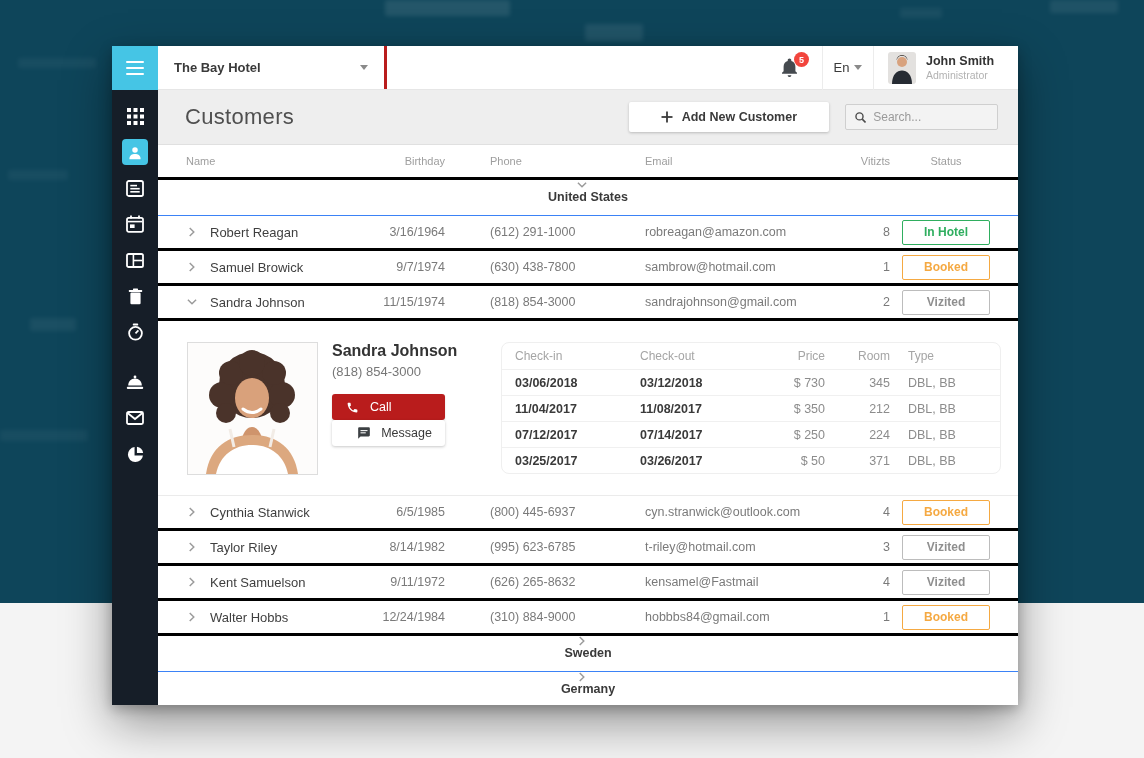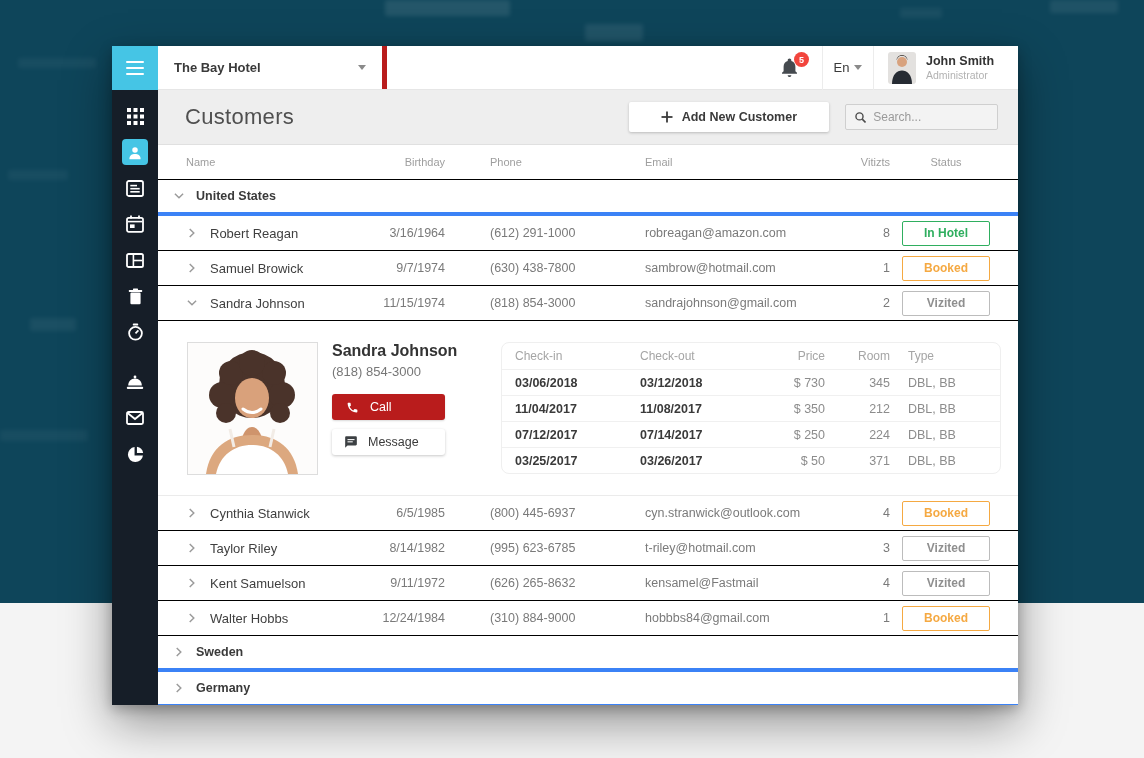--- a/index.html
+++ b/index.html
@@ -28,21 +28,21 @@
   .nav-item svg { display:block; }
   .gap-before { margin-top:14px; }
   .active-chip { width:26px; height:26px; background:#45c5e5; border-radius:4px; display:flex; align-items:center; justify-content:center; }
 
   
   .main { flex:1; display:flex; flex-direction:column; min-width:0; }
 
   
   .topbar { height:44px; background:#fff; display:flex; align-items:center; flex:none; border-bottom:1px solid #e6e6e6; }
   .hotel { width:229px; height:100%; padding:0 16px; display:flex; align-items:center; justify-content:space-between;
-           border-right:5px solid #b91c1c; font-size:13px; font-weight:bold; color:#3a3a3a; cursor:pointer; }
+           border-right:3px solid #b91c1c; font-size:13px; font-weight:bold; color:#3a3a3a; cursor:pointer; }
   .caret { width:0; height:0; border-left:4px solid transparent; border-right:4px solid transparent; border-top:5px solid #8a8a8a; }
   .tb-spacer { flex:1; }
   .bell-btn { position:relative; padding:0 24px; display:flex; align-items:center; cursor:pointer; height:100%; }
   .bell-badge { position:absolute; top:6px; right:13px; width:15px; height:15px; border-radius:50%;
                 background:#f2453d; color:#fff; font-size:9px; font-weight:bold; display:flex; align-items:center; justify-content:center; }
   .vdiv { width:1px; height:44px; background:#ececec; flex:none; }
   .lang { width:50px; height:100%; display:flex; align-items:center; justify-content:center; gap:5px;
           font-size:13px; color:#3a3a3a; cursor:pointer; }
   .user { display:flex; align-items:center; gap:10px; padding:0 14px; width:144px; height:100%; cursor:pointer; }
   .avatar { width:28px; height:32px; border-radius:3px; overflow:hidden; flex:none; }
@@ -57,51 +57,51 @@
              box-shadow:0 1px 3px rgba(0,0,0,.22); display:flex; align-items:center; gap:9px; padding:0 32px;
              font-size:12.5px; font-weight:bold; color:#3a3a3a; cursor:pointer; font-family:inherit; }
   .search { margin-left:16px; width:153px; height:26px; background:#f3f3f3; border:1px solid #cfcfcf; border-radius:2px;
             display:flex; align-items:center; padding:0 9px; gap:7px; }
   .search input { border:none; background:transparent; outline:none; font-size:12px; color:#555; width:100%; font-family:inherit; }
   .search input::placeholder { color:#9a9a9a; }
 
   
   .content { flex:1; background:#fff; overflow:hidden; }
   .row, .thead { display:grid; grid-template-columns:181px 90px 45px 155px 195px 50px 112px;
-                 align-items:center; height:35px; padding:0 16px; border-bottom:1px solid #000000; }
+                 align-items:center; height:35px; padding:0 16px; border-bottom:3px solid #000000; }
   .thead { color:#9e9e9e; font-size:11px; }
   .thead .h-name { padding-left:12px; }
   .t-right { text-align:right; }
   .t-center { text-align:center; }
   .c-name { display:flex; align-items:center; font-size:13px; color:#3f3f3f; }
   .chev { flex:none; }
   .chev.down { transform:rotate(90deg); }
   .row .chev { margin-left:13px; margin-right:13px; }
-  .grow { height:36px; display:flex; align-items:center; padding:0 16px; border-bottom:4px solid #3b82f6;
-          font-weight:bold; font-size:12.5px; color:#3a3a3a; cursor:pointer; }
+  .grow { height:36px; display:flex; align-items:center; padding:0 16px; border-bottom:1px solid #3b82f6;
+          font-weight:bold; font-size:12.5px; color:#3a3a3a; cursor:pointer;flex-direction:column; }
   .grow .chev { margin-right:12px; }
   .cell { font-size:12.5px; color:#7a7a7a; }
   .row { cursor:pointer; }
   .badge { display:inline-block; width:88px; height:25px; line-height:23px; border-radius:2px; text-align:center;
            font-size:12px; font-weight:bold; border:1px solid; background:#fff; }
   .b-green  { color:#2fae5f; border-color:#2fae5f; }
   .b-orange { color:#f5a942; border-color:#f5a942; }
   .b-gray   { color:#8f8f8f; border-color:#bcbcbc; }
 
   
   .detail { height:175px; border-bottom:1px solid #ebebeb; display:flex; align-items:flex-start;
             padding:21px 16px 0 29px; }
   .photo { width:131px; height:133px; border:1px solid #ddd; background:#fdfdfd; flex:none; }
   .info { margin-left:14px; width:156px; }
   .d-name { font-size:16px; font-weight:bold; color:#333; }
   .d-phone { font-size:13px; color:#777; margin-top:4px; }
   .btn { width:113px; height:26px; border:none; border-radius:3px; display:flex; align-items:center;
          font-size:12.5px; cursor:pointer; font-family:inherit; }
   .btn-call { margin-top:15px; background:#b91c1c; color:#fff; padding-left:14px; gap:11px; box-shadow:0 1px 2px rgba(0,0,0,.15); }
-  .btn-msg { margin-top:9px; background:#fff; color:#3a3a3a; padding-left:12px; gap:10px; box-shadow:0 1px 3px rgba(0,0,0,.22); }
+  .btn-msg { background:#fff; color:#3a3a3a; padding-left:12px; gap:10px; box-shadow:0 1px 3px rgba(0,0,0,.22);justify-content:center; }
   .stays { margin-left:13px; width:500px; border:1px solid #efefef; border-radius:8px; }
   .srow { display:grid; grid-template-columns:125px 125px 60px 65px 1fr; padding:0 13px; height:26px;
           align-items:center; border-top:1px solid #f0f0f0; }
   .srow:first-child { border-top:none; }
   .shead { color:#a5a5a5; font-size:12px; }
   .s-date { font-size:12.5px; font-weight:bold; color:#3a3a3a; }
   .s-val { font-size:12.5px; color:#8c8c8c; }
   .s-type { padding-left:18px; }
 </style>
 </head>

